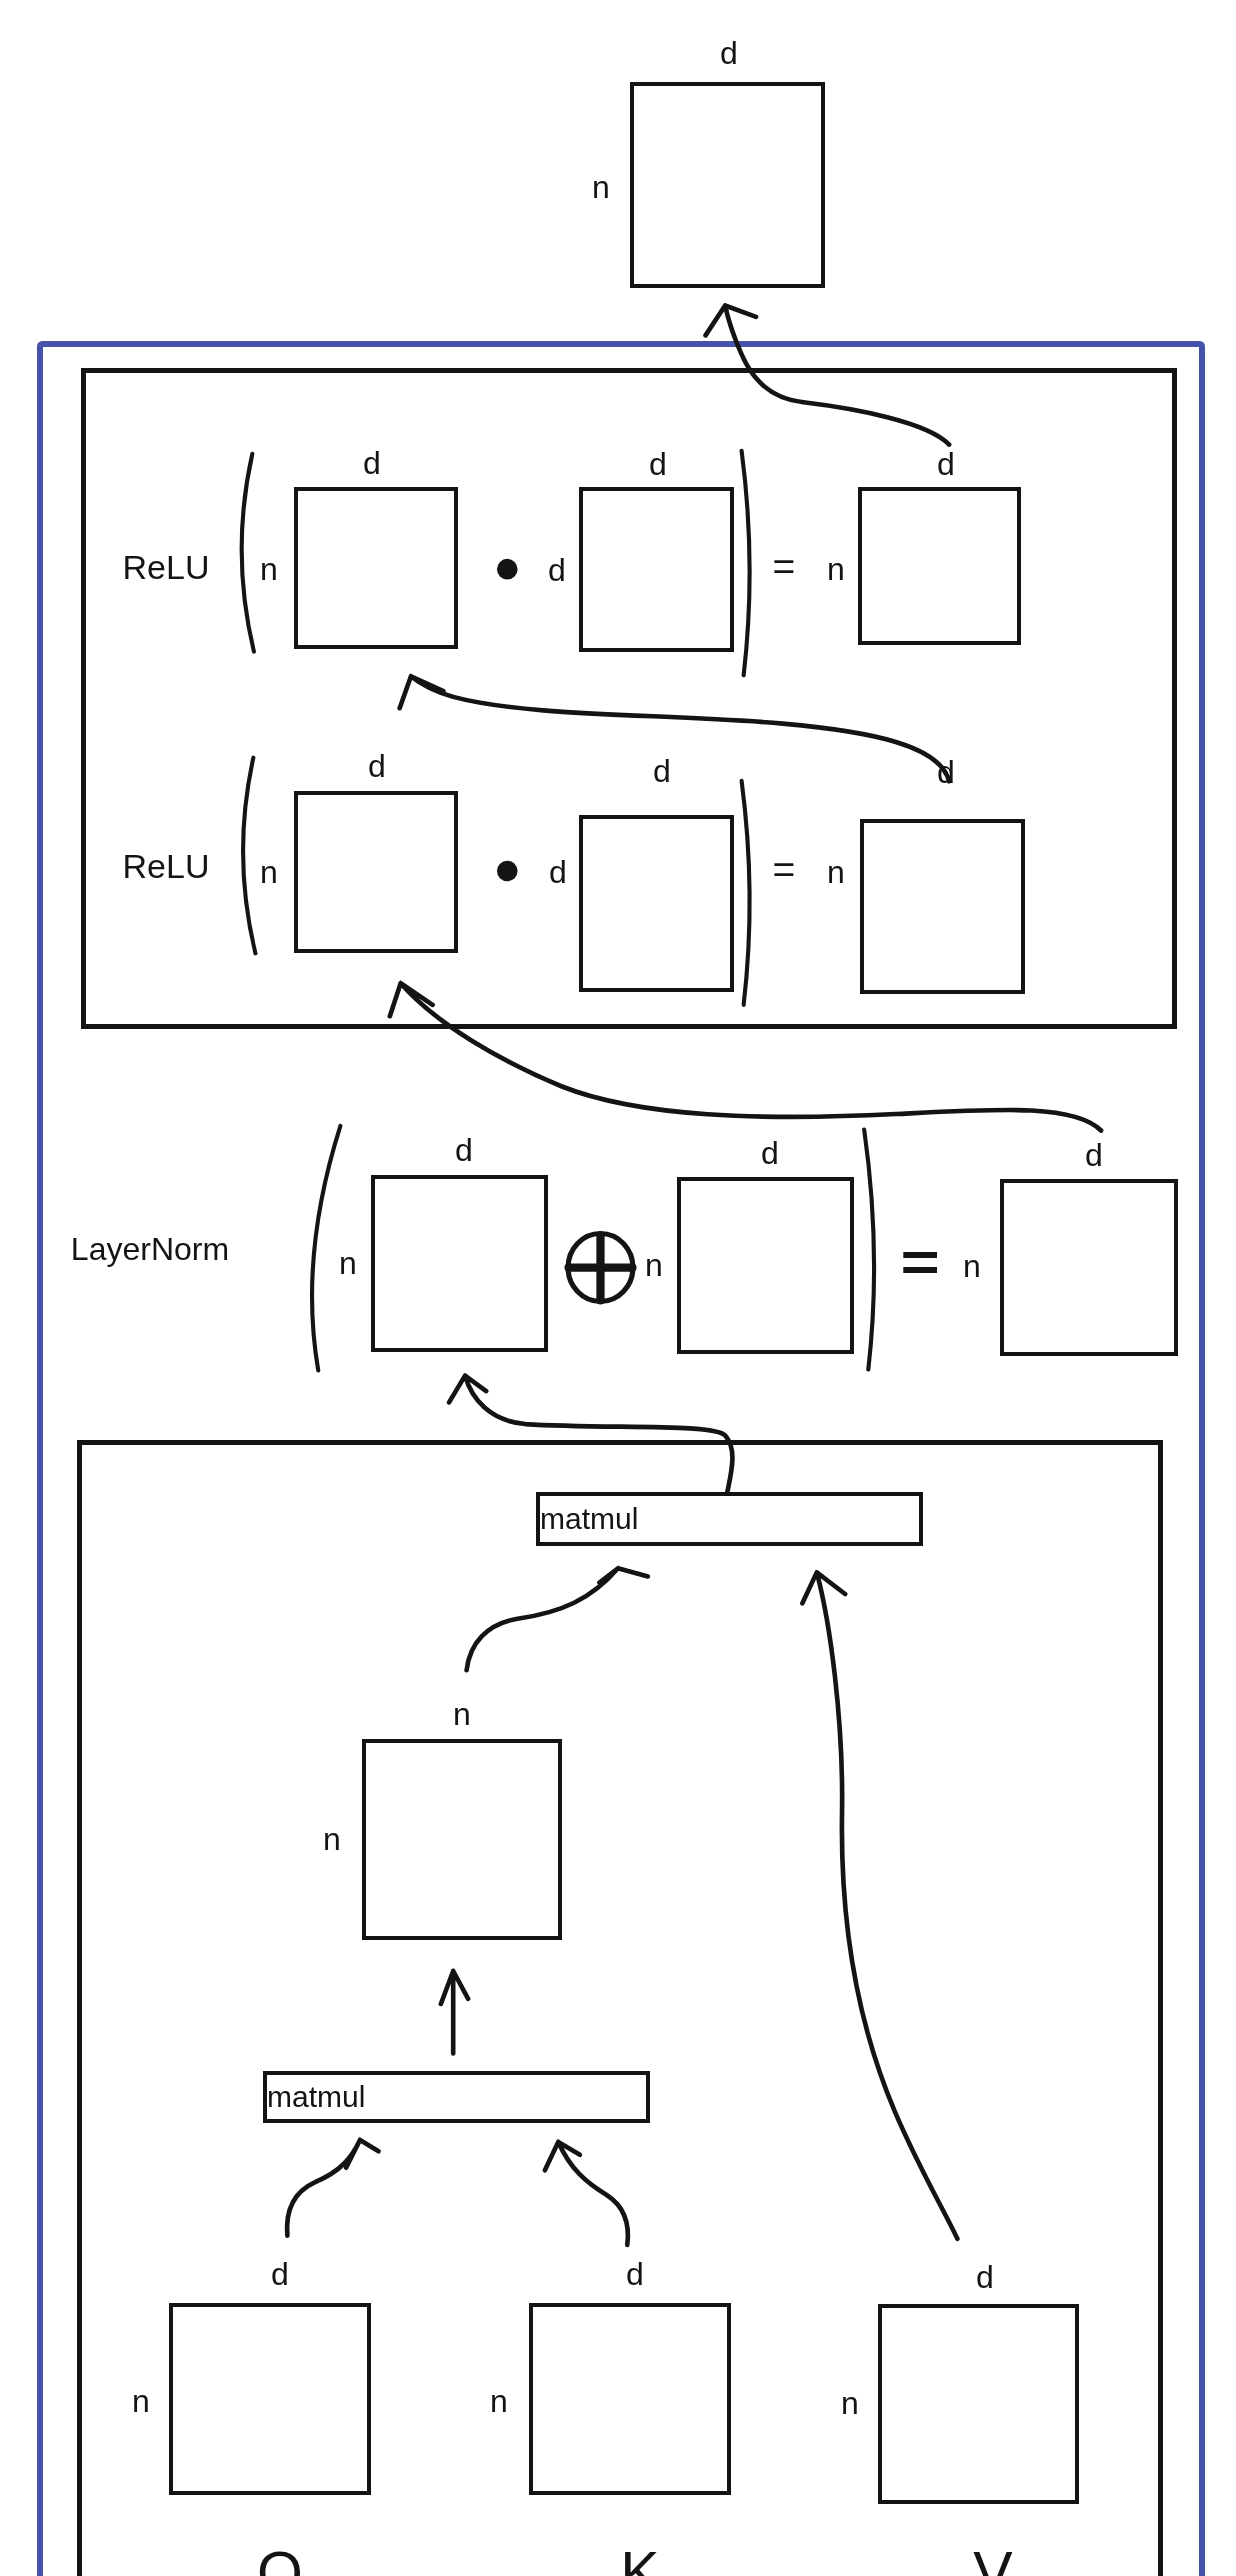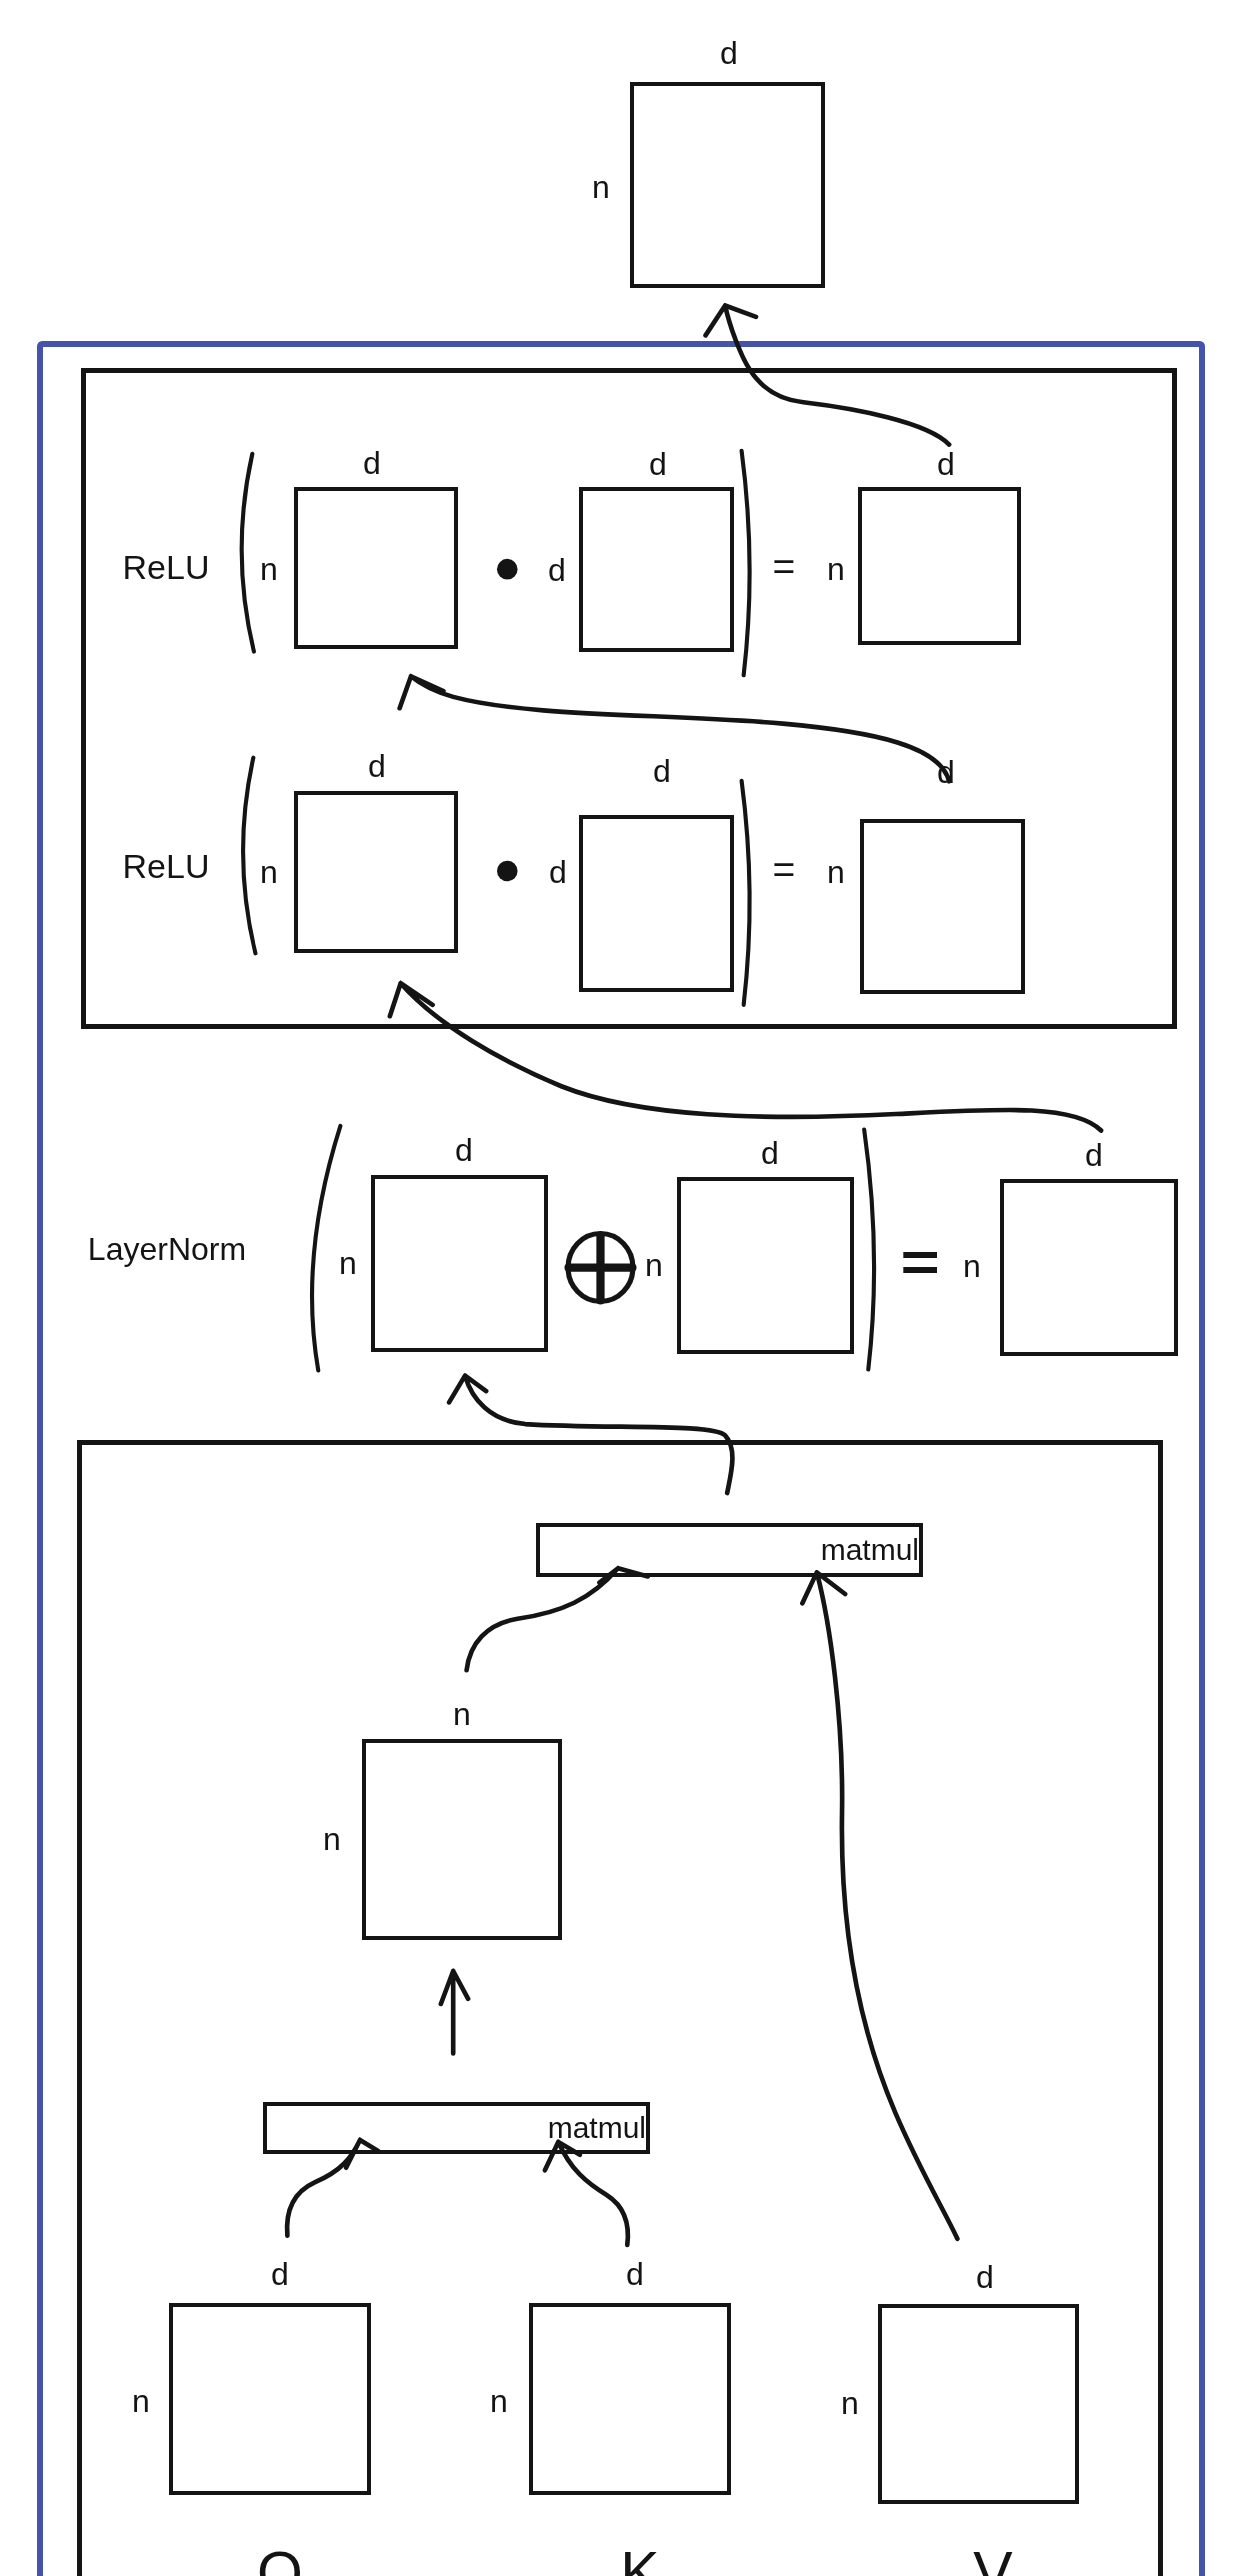--- a/index.html
+++ b/index.html
@@ -7,21 +7,21 @@
     position:relative;width:1236px;height:3599px;background:#fff;
     font-family:"Liberation Sans",sans-serif;color:#141414;overflow:hidden;
   }
   .canvas svg.overlay{position:absolute;left:0;top:0;pointer-events:none;}
   .ink{stroke:#141414;fill:none;stroke-width:9;stroke-linecap:round;stroke-linejoin:round;}
   .ink-thin{stroke:#141414;fill:none;stroke-width:8;stroke-linecap:round;}
   .ink-fill{fill:#141414;stroke:none;}
   .box{position:absolute;box-sizing:border-box;border:4.1px solid #141414;background:transparent;}
   .blockbox{position:absolute;box-sizing:border-box;border:5.2px solid #141414;}
   .frame{position:absolute;box-sizing:border-box;border:6.7px solid #4554a8;border-radius:5.2px;}
-  .opbox{display:flex;align-items:center;justify-content:flex-end;font-size:30px;margin-top:31px;}
+  .opbox{display:flex;align-items:center;justify-content:flex-start;font-size:30px;}
   .lbl{position:absolute;transform:translate(-50%,-50%);font-size:32px;line-height:1;white-space:nowrap;}
   .op-lbl{font-size:34px;}
   .ln-lbl{font-size:32px;}
   .eq-lbl{font-size:39px;}
   .bigeq-lbl{font-size:56px;font-weight:700;transform:translate(-50%,-50%) scaleX(1.2);}
   .qkv-lbl{font-size:59px;}
 </style>
 </head>
 <body>
 
@@ -71,21 +71,21 @@
 
   <div class="lbl op-lbl" style="left:166px;top:866px;">ReLU</div>
   <div class="lbl" style="left:269px;top:872px;">n</div>
   <div class="lbl" style="left:377px;top:766px;">d</div>
   <div class="lbl" style="left:558px;top:872px;">d</div>
   <div class="lbl" style="left:662px;top:771px;">d</div>
   <div class="lbl eq-lbl" style="left:784px;top:869px;">=</div>
   <div class="lbl" style="left:836px;top:872px;">n</div>
   <div class="lbl" style="left:946px;top:772px;">d</div>
 
-  <div class="lbl ln-lbl" style="left:167px;top:1249px;">LayerNorm</div>
+  <div class="lbl ln-lbl" style="left:150px;top:1249px;">LayerNorm</div>
   <div class="lbl" style="left:348px;top:1263px;">n</div>
   <div class="lbl" style="left:464px;top:1150px;">d</div>
   <div class="lbl" style="left:654px;top:1265px;">n</div>
   <div class="lbl" style="left:770px;top:1153px;">d</div>
   <div class="lbl bigeq-lbl" style="left:920px;top:1262px;">=</div>
   <div class="lbl" style="left:972px;top:1266px;">n</div>
   <div class="lbl" style="left:1094px;top:1155px;">d</div>
 
   <div class="lbl" style="left:462px;top:1714px;">n</div>
   <div class="lbl" style="left:332px;top:1839px;">n</div>

